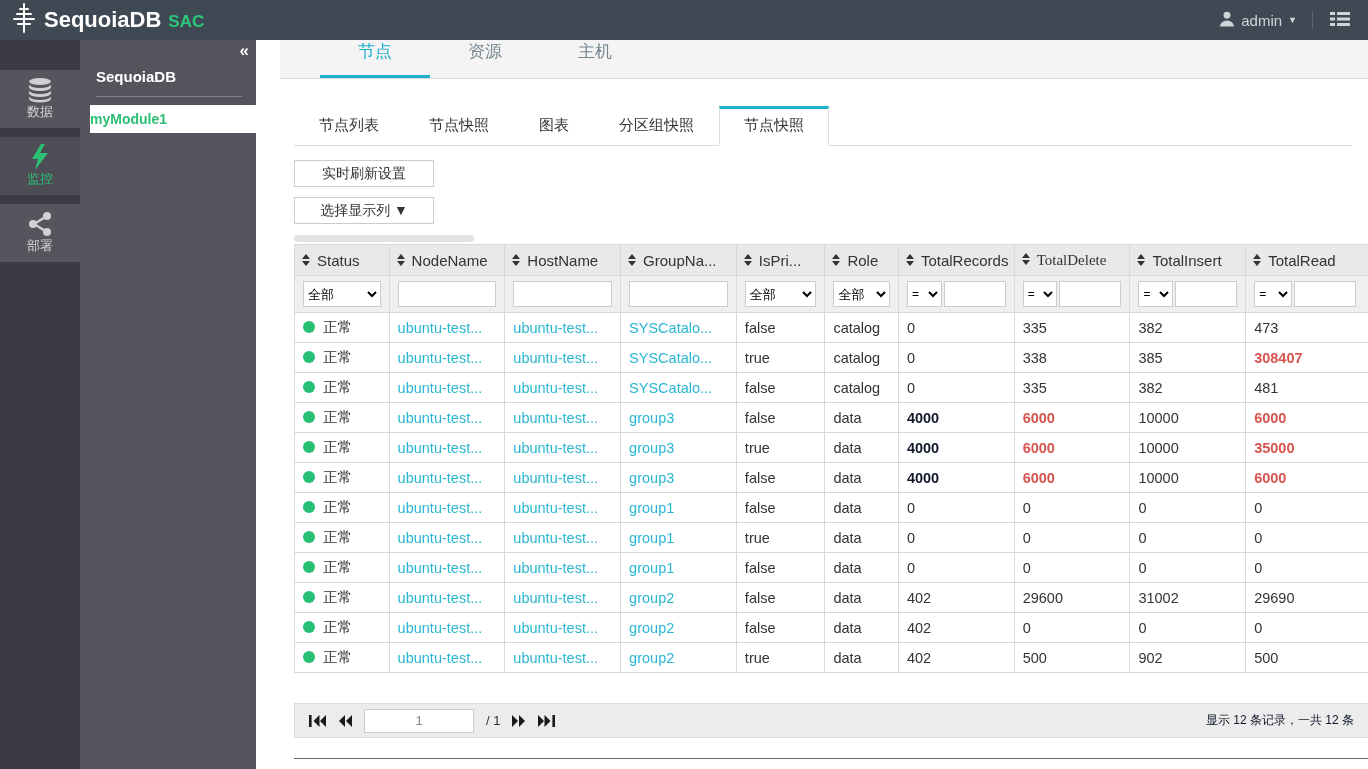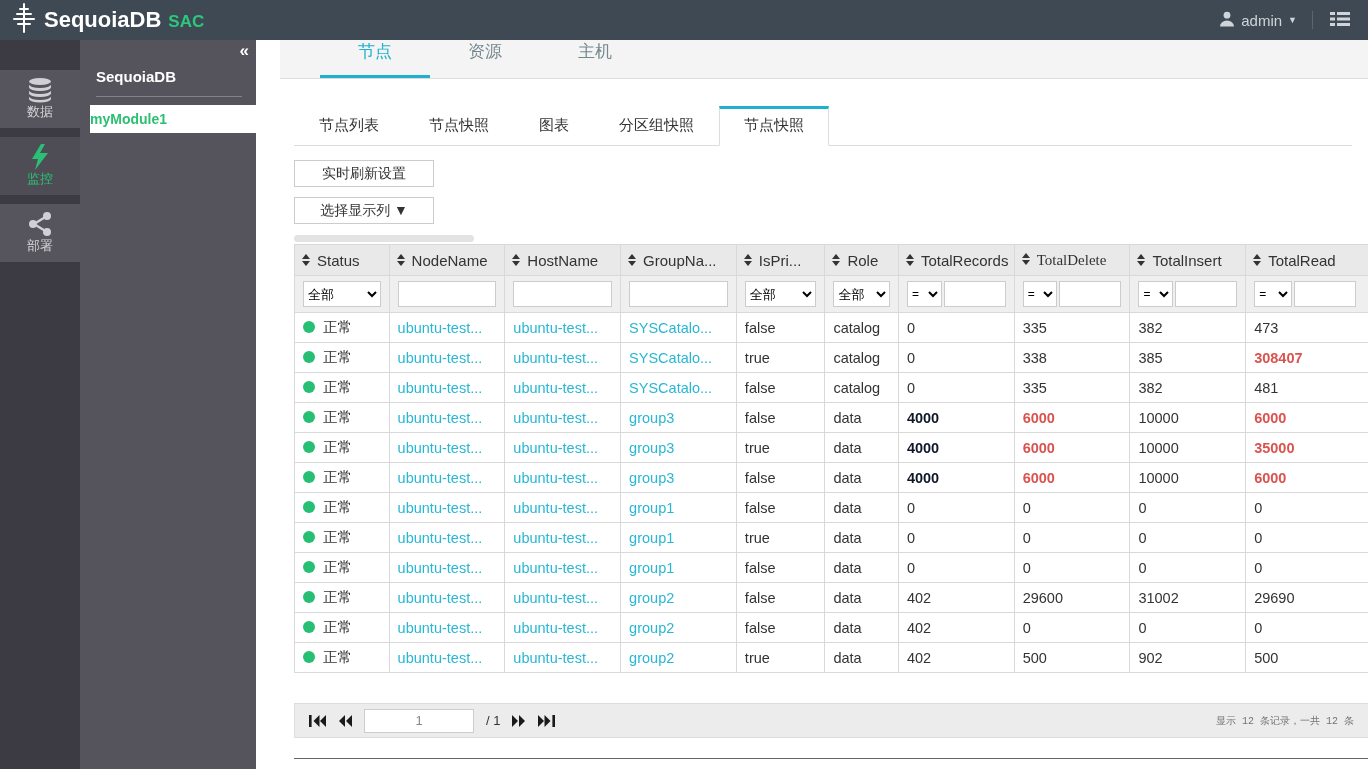--- a/index.html
+++ b/index.html
@@ -84,21 +84,21 @@
   .c-green { color:#0f172a; font-weight:bold; }
   .c-red { color:#d9534f; font-weight:bold; }
 
   
   .pagerbar { margin-top:30px; background:#ececec; border:1px solid #ddd;
     height:35px; display:flex; align-items:center; padding:0 14px; gap:12px; width:1075px; }
   .pager-icon { cursor:pointer; display:flex; align-items:center; }
   .page-input { width:110px; height:24px; border:1px solid #ccc; text-align:center;
     color:#888; font-size:13px; }
   .page-total { font-size:13px; color:#333; }
-  .pager-summary { margin-left:auto; font-size:10px; color:#737373;font-family:Liberation Mono, monospace; }
+  .pager-summary { margin-left:auto; font-size:12px; color:#0f172a; }
 
   
   .footer { margin-top:20px; border-top:1px solid #666; padding-top:13px;
     text-align:right; font-size:13px; color:#9a9a9a; width:1075px; }
   .footer span { margin-left:24px; }
   .status-good { color:#2bbf6e; font-weight:normal; margin-left:4px !important; }
 </style>
 </head>
 <body>
 

